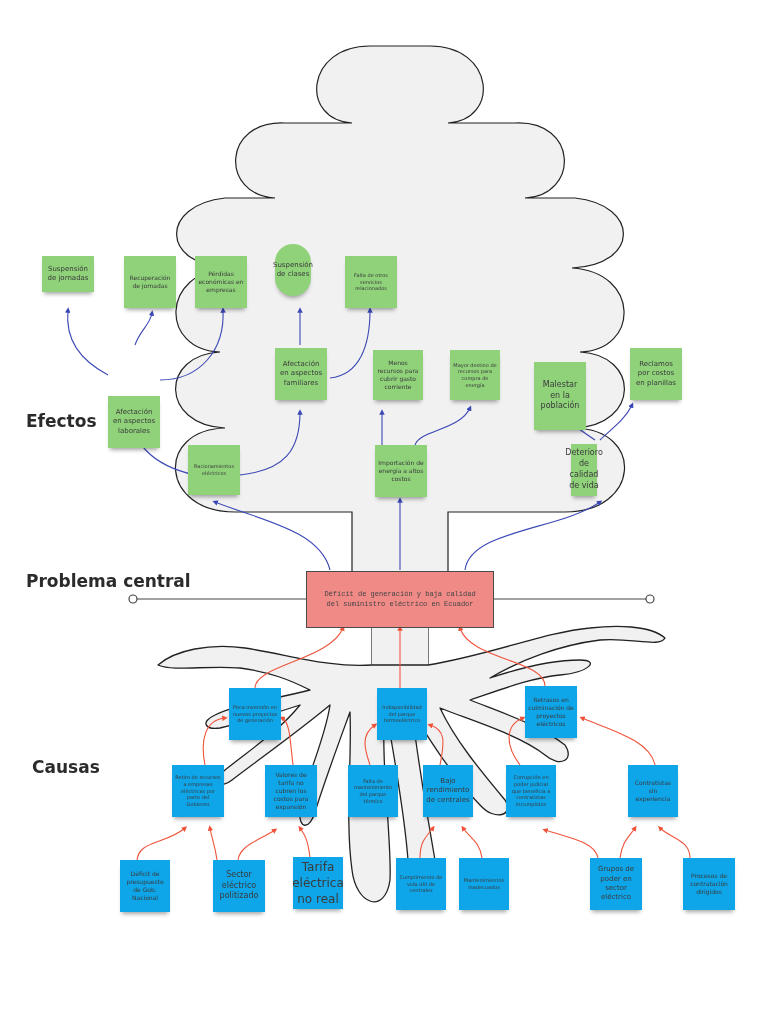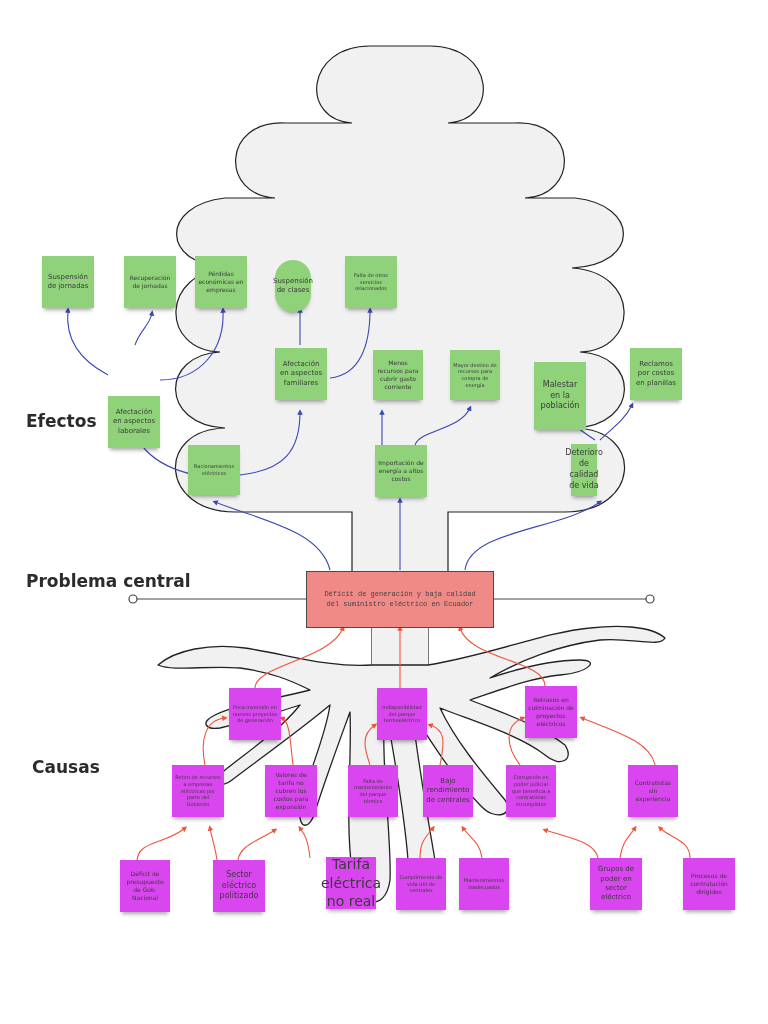--- a/index.html
+++ b/index.html
@@ -1,27 +1,27 @@
 <!DOCTYPE html>
 <html><head>
 <meta charset="utf-8">
 <style>
   html,body{margin:0;padding:0;background:#ffffff;}
   body{width:768px;height:1024px;position:relative;overflow:hidden;font-family:"DejaVu Sans",sans-serif;}
   #canvas{position:absolute;left:0;top:0;width:768px;height:1024px;}
   .section-label{position:absolute;font-family:"DejaVu Sans",sans-serif;font-weight:bold;font-size:17px;color:#2b2b2b;}
   .note{position:absolute;display:flex;align-items:center;justify-content:center;text-align:center;box-sizing:border-box;padding:3px;color:#3b3b3b;line-height:1.35;box-shadow:0 4px 4px -2px rgba(0,0,0,0.35);font-family:"DejaVu Sans",sans-serif;}
   .note.green{background:#8fd27a;}
-  .note.yellow{background:#d946ef;}
+  .note.yellow{background:#0ea5e9;}
   .note.red{background:#ef8a87;border:1.5px solid #4a4a4a;box-shadow:none;color:#444;font-family:Liberation Mono, monospace;}
   .fs5{font-size:5px;}
   .fs6{font-size:6px;}
   .fs7{font-size:7px;}
   .fs8{font-size:8px;}
-  .fs10{font-size:14px;margin-left:33px;}
+  .fs10{font-size:12px;}
 </style>
 </head>
 <body>
 
 <svg id="canvas" viewBox="0 0 768 1024" xmlns="http://www.w3.org/2000/svg">
   <defs>
     <marker id="arrBlue" viewBox="0 0 10 10" refX="5" refY="5" markerWidth="5" markerHeight="5" orient="auto-start-reverse">
       <path d="M0,0 L10,5 L0,10 z" fill="#3b48b5"></path>
     </marker>
     <marker id="arrRed" viewBox="0 0 10 10" refX="5" refY="5" markerWidth="5" markerHeight="5" orient="auto-start-reverse">
@@ -101,24 +101,24 @@
     <path d="M690,858 C690,840 670,838 660,828" marker-end="url(#arrRed)"></path>
   </g>
 </svg>
 
 <div class="section-label" style="left:26px;top:411px;">Efectos</div>
 <div class="section-label" style="left:26px;top:571px;">Problema central</div>
 <div class="section-label" style="left:32px;top:757px;">Causas</div>
 
 <div class="note red fs7" style="left:306px;top:571px;width:188px;height:57px;padding:6px 10px;">Déficit de generación y baja calidad del suministro eléctrico en Ecuador</div>
 
-<div class="note green fs7" style="left:42px;top:256px;width:52px;height:52px;">Suspensión de jornadas</div>
+<div class="note green fs7" style="left:42px;top:256px;width:52px;height:36px;">Suspensión de jornadas</div>
 <div class="note green fs6" style="left:124px;top:256px;width:52px;height:52px;">Recuperación de jornadas</div>
 <div class="note green fs6" style="left:195px;top:256px;width:52px;height:52px;">Pérdidas económicas en empresas</div>
-<div class="note green fs7" style="left:275px;top:260px;width:36px;height:52px;border-radius:26px;">Suspensión de clases</div>
+<div class="note green fs7" style="left:275px;top:244px;width:36px;height:52px;border-radius:26px;">Suspensión de clases</div>
 <div class="note green fs5" style="left:345px;top:256px;width:52px;height:52px;">Falta de otros servicios relacionados</div>
 
 <div class="note green fs7" style="left:108px;top:348px;width:52px;height:52px;margin-top:48px;">Afectación en aspectos laborales</div>
 <div class="note green fs7" style="left:275px;top:348px;width:52px;height:52px;">Afectación en aspectos familiares</div>
 <div class="note green fs6" style="left:373px;top:350px;width:50px;height:50px;">Menos recursos para cubrir gasto corriente</div>
 <div class="note green fs5" style="left:450px;top:350px;width:50px;height:50px;">Mayor destino de recursos para compra de energía</div>
 <div class="note green fs8" style="left:534px;top:362px;width:52px;height:68px;">Malestar en la población</div>
 <div class="note green fs7" style="left:630px;top:348px;width:52px;height:52px;">Reclamos por costos en planillas</div>
 
 <div class="note green fs5" style="left:188px;top:445px;width:52px;height:50px;">Racionamientos eléctricos</div>

